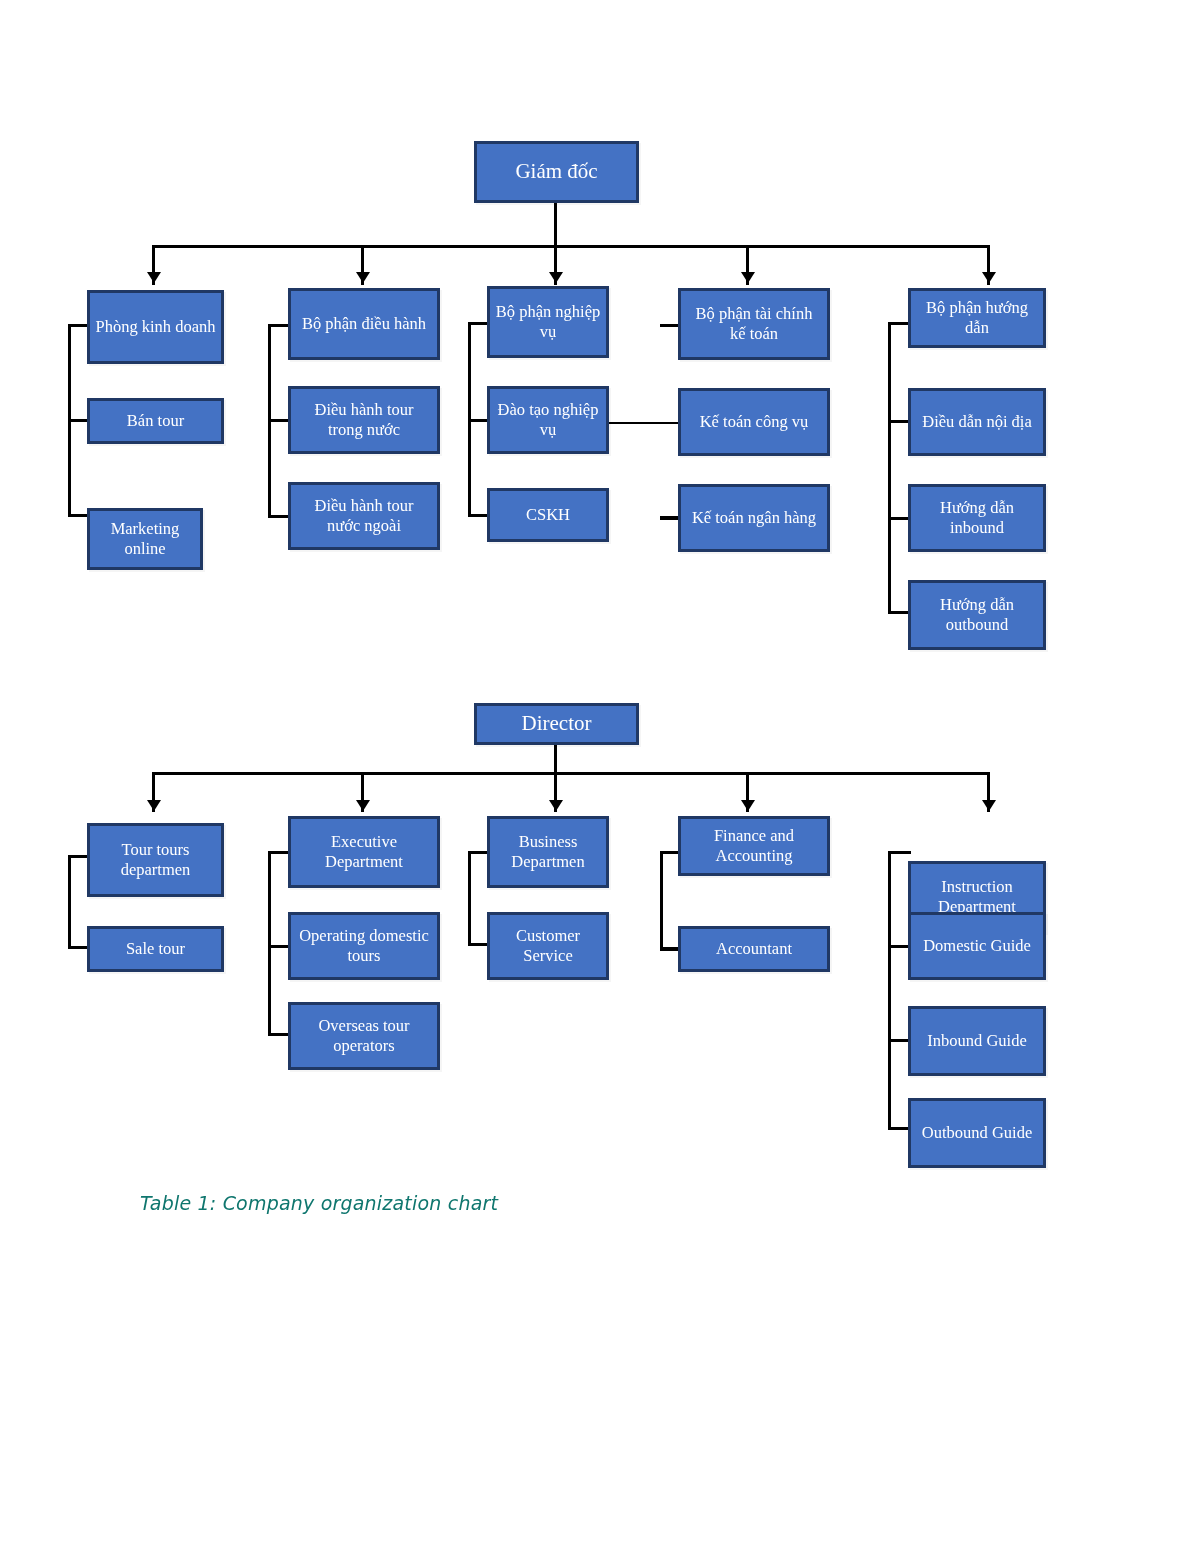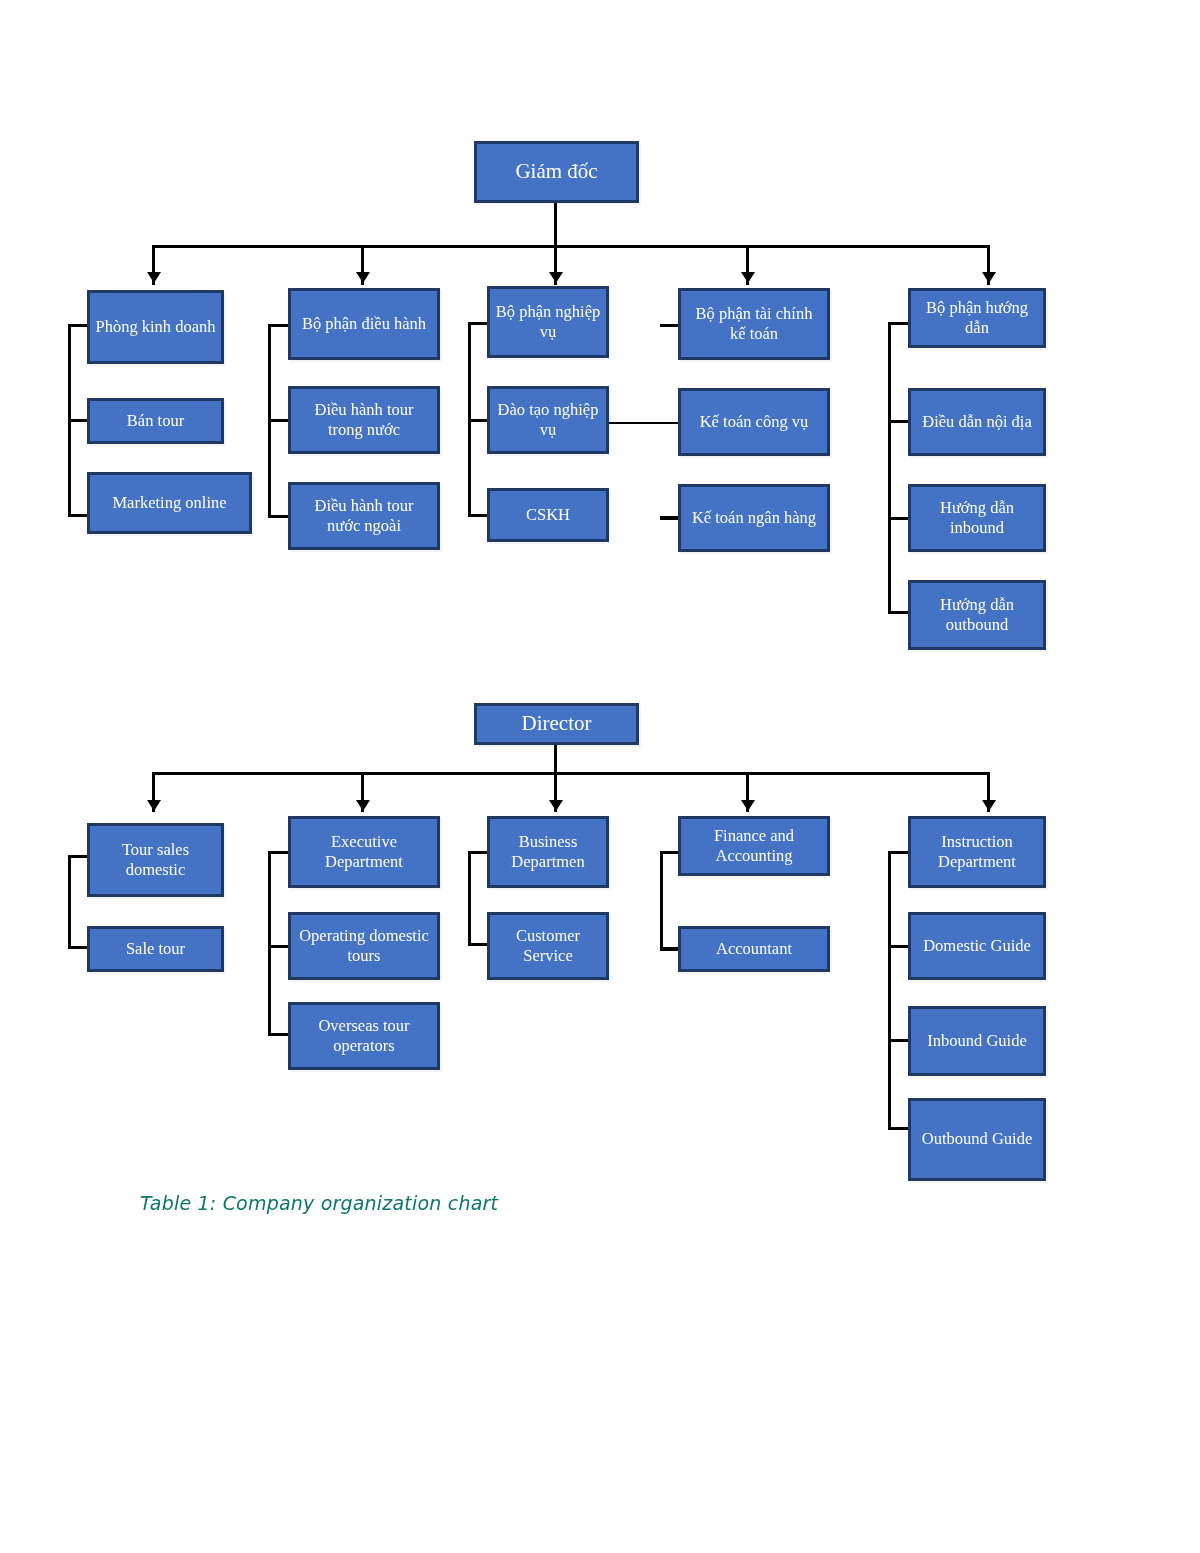--- a/index.html
+++ b/index.html
@@ -100,21 +100,21 @@
 
     <div class="ln v" style="left:987px;top:245px;height:40px;"></div>
     <div class="arrow" style="left:982px;top:272px;"></div>
 
     <div class="node" style="left:87px;top:290px;width:137px;height:74px;">
       <span>Phòng kinh doanh</span>
     </div>
     <div class="node" style="left:87px;top:398px;width:137px;height:46px;">
       <span>Bán tour</span>
     </div>
-    <div class="node" style="left:87px;top:472px;width:165px;height:62px;">
+    <div class="node" style="left:87px;top:508px;width:116px;height:62px;">
       <span>Marketing online</span>
     </div>
     <div class="ln v" style="left:68px;top:324px;height:193px;"></div>
     <div class="ln h" style="left:68px;top:324px;width:22px;"></div>
     <div class="ln h" style="left:68px;top:419px;width:22px;"></div>
     <div class="ln h" style="left:68px;top:514px;width:22px;"></div>
 
     <div class="node" style="left:288px;top:288px;width:152px;height:72px;">
       <span>Bộ phận điều hành</span>
     </div>
@@ -195,21 +195,21 @@
     <div class="ln v" style="left:554px;top:772px;height:40px;"></div>
     <div class="arrow" style="left:549px;top:800px;"></div>
 
     <div class="ln v" style="left:746px;top:772px;height:40px;"></div>
     <div class="arrow" style="left:741px;top:800px;"></div>
 
     <div class="ln v" style="left:987px;top:772px;height:40px;"></div>
     <div class="arrow" style="left:982px;top:800px;"></div>
 
     <div class="node" style="left:87px;top:823px;width:137px;height:74px;">
-      <span>Tour sales domestic</span>
+      <span>Tour tours departmen</span>
     </div>
     <div class="node" style="left:87px;top:926px;width:137px;height:46px;">
       <span>Sale tour</span>
     </div>
     <div class="ln v" style="left:68px;top:855px;height:93px;"></div>
     <div class="ln h" style="left:68px;top:855px;width:22px;"></div>
     <div class="ln h" style="left:68px;top:946px;width:22px;"></div>
 
     <div class="node" style="left:288px;top:816px;width:152px;height:72px;">
       <span>Executive Department</span>
@@ -238,30 +238,30 @@
     <div class="node" style="left:678px;top:816px;width:152px;height:60px;">
       <span>Finance and Accounting</span>
     </div>
     <div class="node" style="left:678px;top:926px;width:152px;height:46px;">
       <span>Accountant</span>
     </div>
     <div class="ln v" style="left:660px;top:851px;height:99px;"></div>
     <div class="ln h" style="left:660px;top:851px;width:22px;"></div>
     <div class="ln h" style="left:660px;top:947px;width:22px;height:4px;"></div>
 
-    <div class="node" style="left:908px;top:816px;width:138px;height:72px;">
+    <div class="node" style="left:908px;top:861px;width:138px;height:72px;">
       <span>Instruction Department</span>
     </div>
     <div class="node" style="left:908px;top:912px;width:138px;height:68px;">
       <span>Domestic Guide</span>
     </div>
     <div class="node" style="left:908px;top:1006px;width:138px;height:70px;">
       <span>Inbound Guide</span>
     </div>
-    <div class="node" style="left:908px;top:1098px;width:138px;height:83px;">
+    <div class="node" style="left:908px;top:1098px;width:138px;height:70px;">
       <span>Outbound Guide</span>
     </div>
     <div class="ln v" style="left:888px;top:851px;height:279px;"></div>
     <div class="ln h" style="left:888px;top:851px;width:23px;"></div>
     <div class="ln h" style="left:888px;top:945px;width:23px;"></div>
     <div class="ln h" style="left:888px;top:1039px;width:23px;"></div>
     <div class="ln h" style="left:888px;top:1127px;width:23px;"></div>
   </div>
 
   <div class="caption" style="left:140px;top:1192px;">Table 1: Company organization chart</div>

